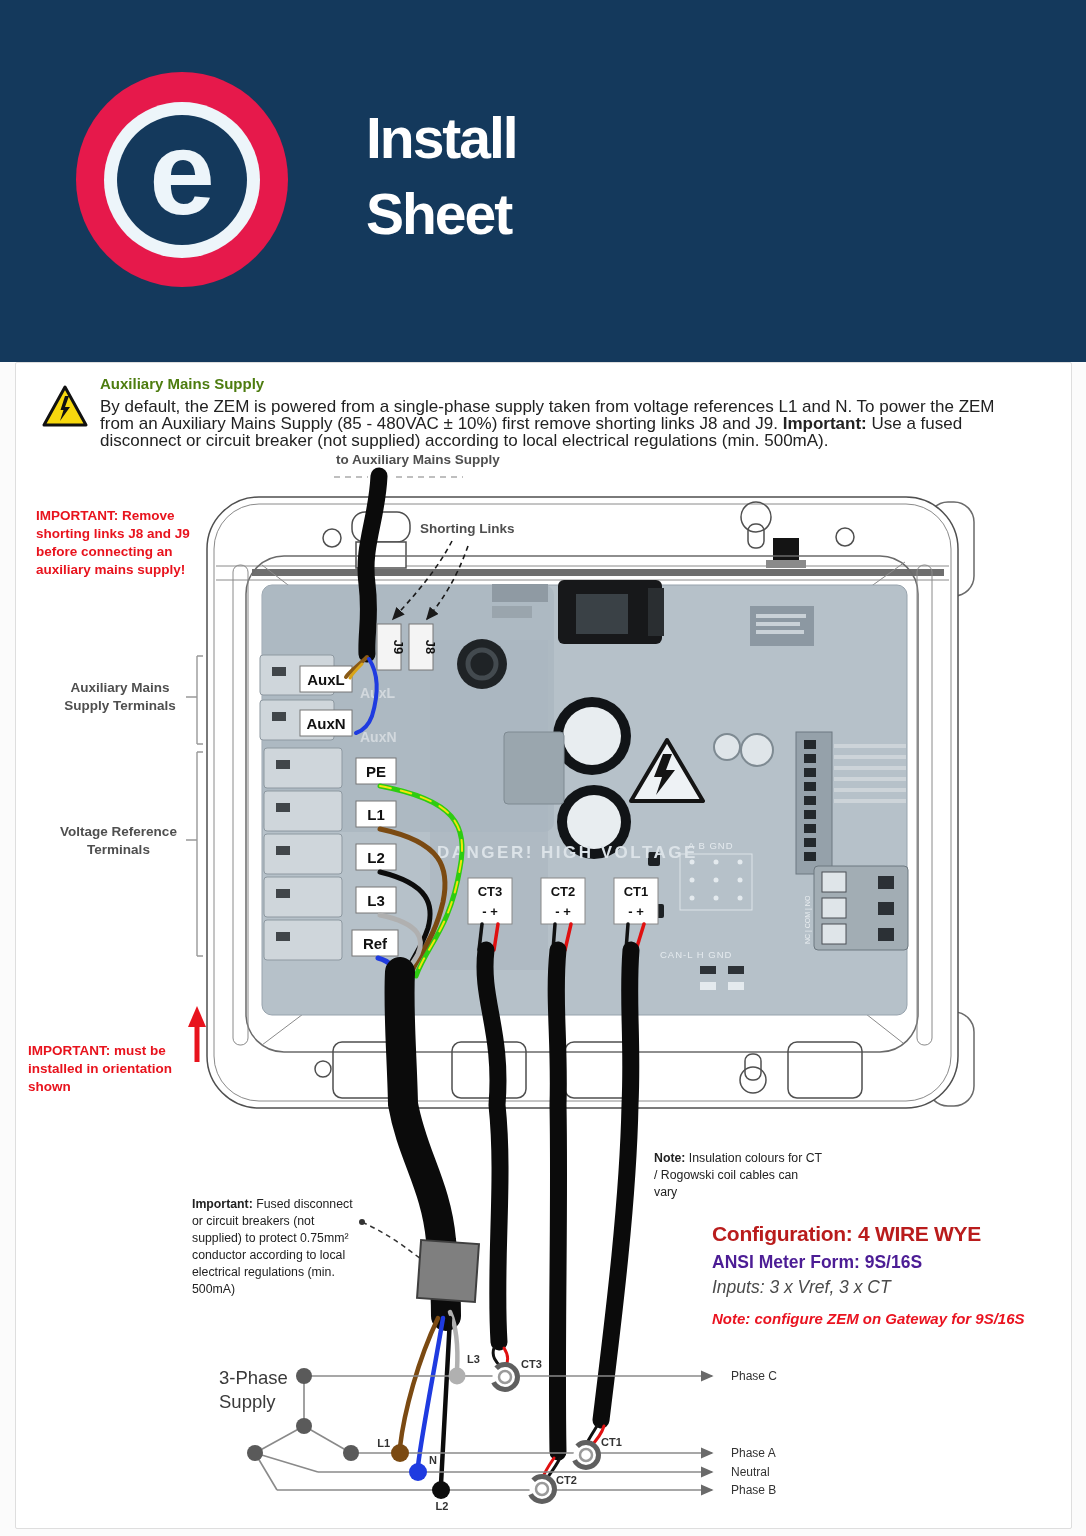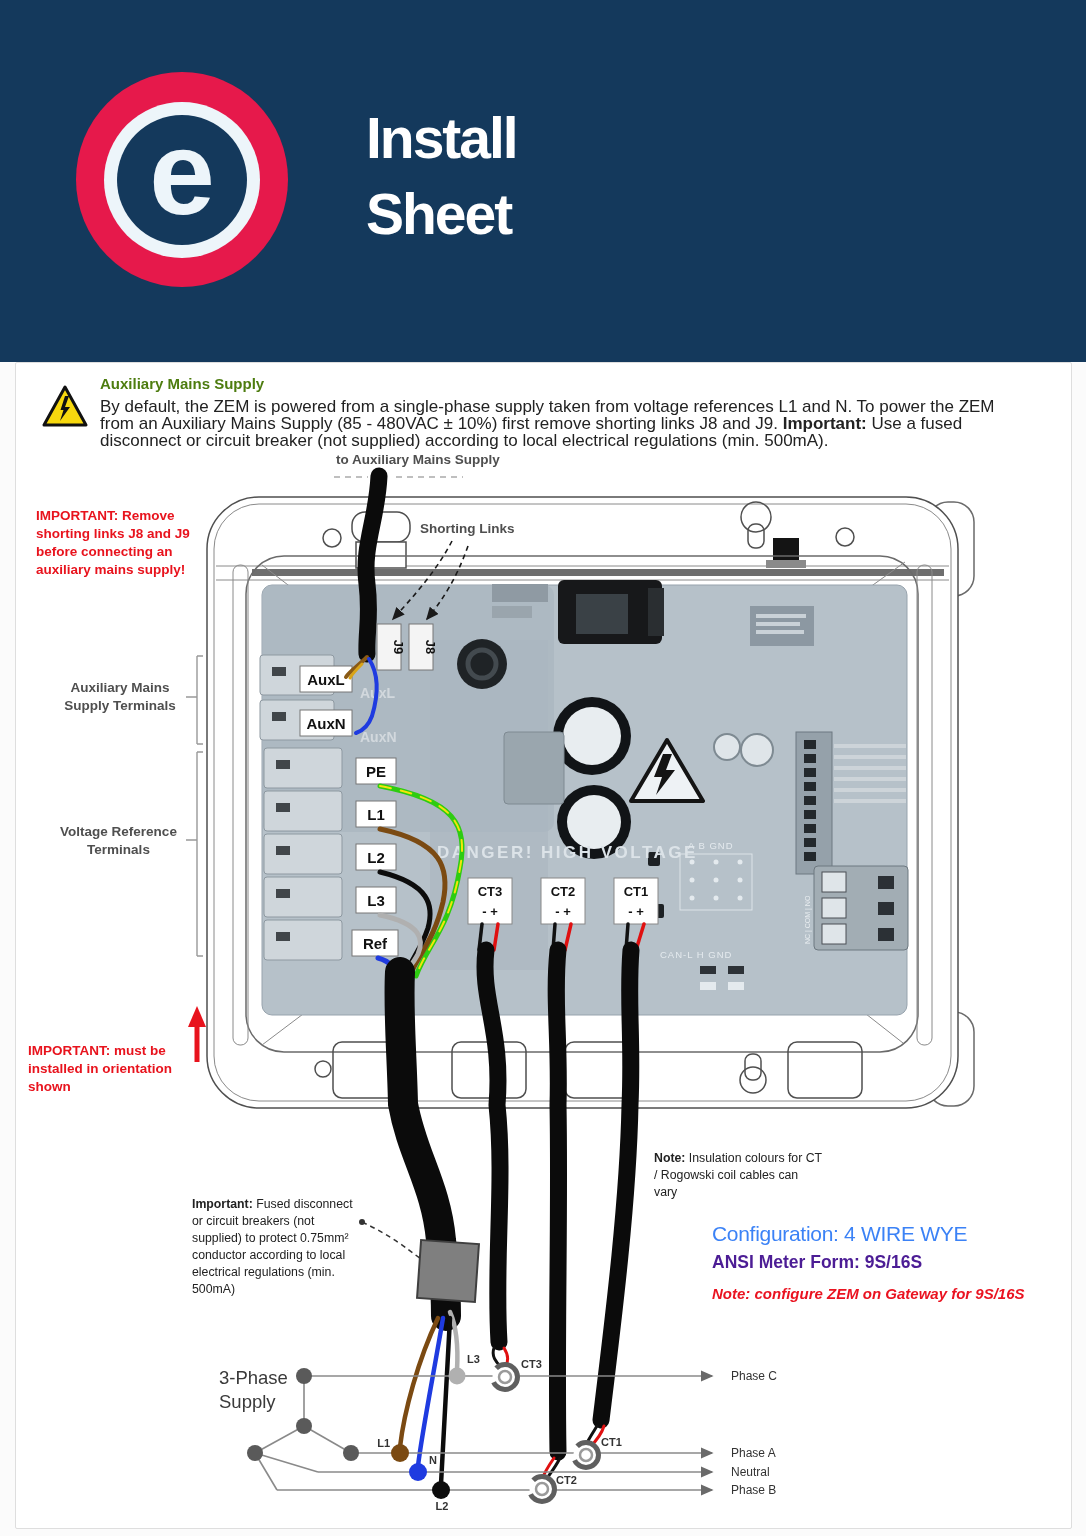--- a/index.html
+++ b/index.html
@@ -22,21 +22,21 @@
   .warn-title{position:absolute;left:100px;top:375px;font-size:15px;font-weight:bold;color:#4d7c0f;}
   .warn-body{position:absolute;left:100px;top:398px;width:916px;font-size:17px;
         line-height:17px;color:#222;}
   
   .red-note{position:absolute;color:#e8131d;font-weight:bold;font-size:13.5px;
         line-height:18px;text-align:left;}
   .gray-label{position:absolute;color:#4f4f4f;font-weight:bold;font-size:13.5px;
         line-height:18px;text-align:center;}
   .small-note{position:absolute;font-size:12.3px;line-height:17px;color:#222;}
   .cfg{position:absolute;left:712px;top:1222px;width:330px;}
-  .cfg-title{font-size:21px;font-weight:400;color:#3b82f6;letter-spacing:-0.3px;}
+  .cfg-title{font-size:21px;font-weight:700;color:#b91c1c;letter-spacing:-0.3px;}
   .cfg-ansi{font-size:17.5px;font-weight:bold;color:#4c1d95;margin-top:6px;}
   .cfg-inputs{font-size:17.5px;font-style:italic;color:#4a4a4a;margin-top:4px;}
   .cfg-note{font-size:15px;font-weight:bold;font-style:italic;color:#ea1320;margin-top:12px;}
   .threephase{position:absolute;left:183px;top:1366px;width:110px;font-size:18.5px;
         line-height:24px;color:#3a3a3a;margin-left:36px;}
   svg text{font-family:"Liberation Sans","DejaVu Sans",sans-serif;}
 </style>
 </head>
 <body>
 
@@ -421,18 +421,19 @@
   <div class="gray-label" style="left:58px;top:679px;width:124px;">Auxiliary Mains Supply Terminals</div>
   <div class="gray-label" style="left:55px;top:823px;width:127px;">Voltage Reference Terminals</div>
   <div class="red-note" style="left:28px;top:999px;width:160px;margin-top:43px;">IMPORTANT: must be installed in orientation shown</div>
 
   <div class="small-note" style="left:192px;top:1196px;width:172px;"><b>Important:</b><span> Fused disconnect or circuit breakers (not supplied) to protect 0.75mm² conductor according to local electrical regulations (min. 500mA)</span></div>
   <div class="small-note" style="left:654px;top:1150px;width:168px;"><b>Note:</b><span> Insulation colours for CT / Rogowski coil cables can vary</span></div>
 
   <div class="cfg">
     <div class="cfg-title">Configuration: 4 WIRE WYE</div>
     <div class="cfg-ansi">ANSI Meter Form: 9S/16S</div>
+    <div class="cfg-inputs">Inputs: 3 x Vref, 3 x CT</div>
     <div class="cfg-note">Note: configure ZEM on Gateway for 9S/16S</div>
   </div>
 
   <div class="threephase">3-Phase Supply</div>
 
 </div>
 
 </body></html>

